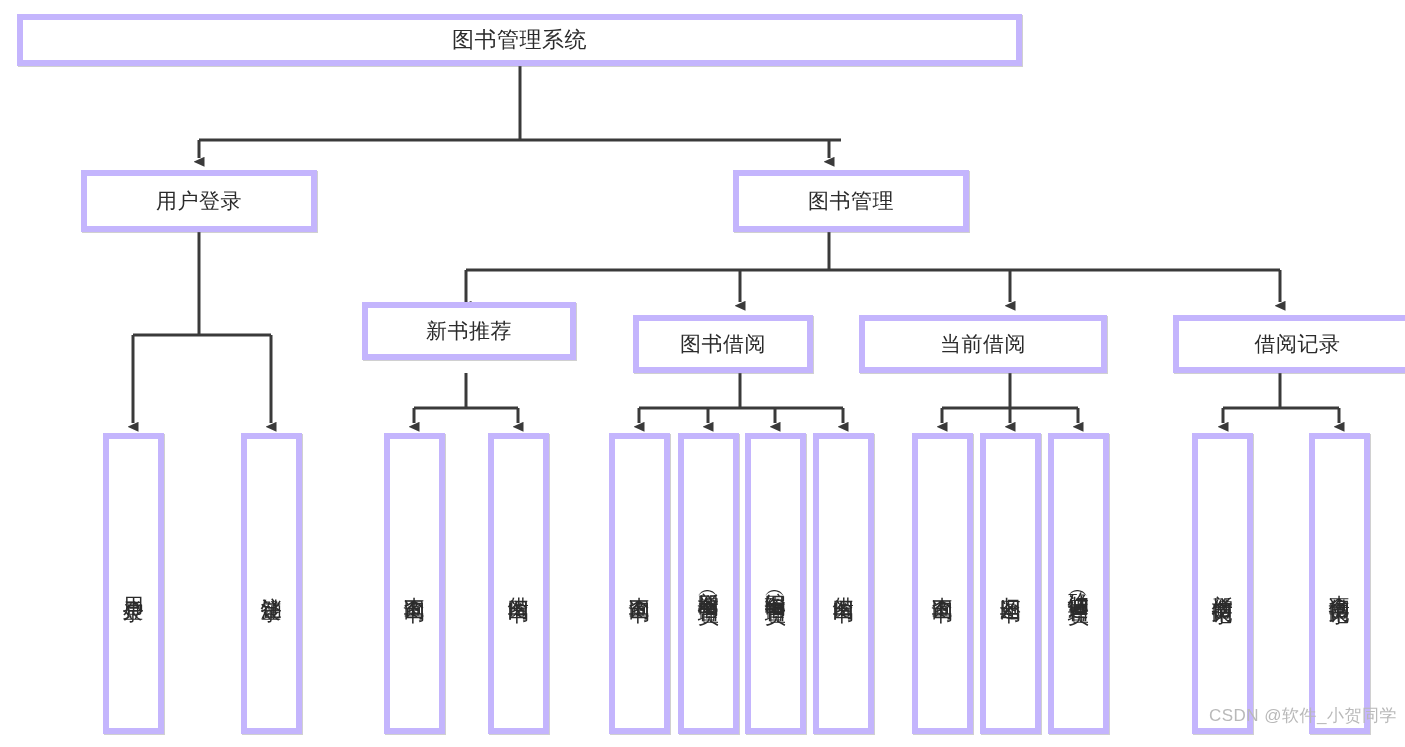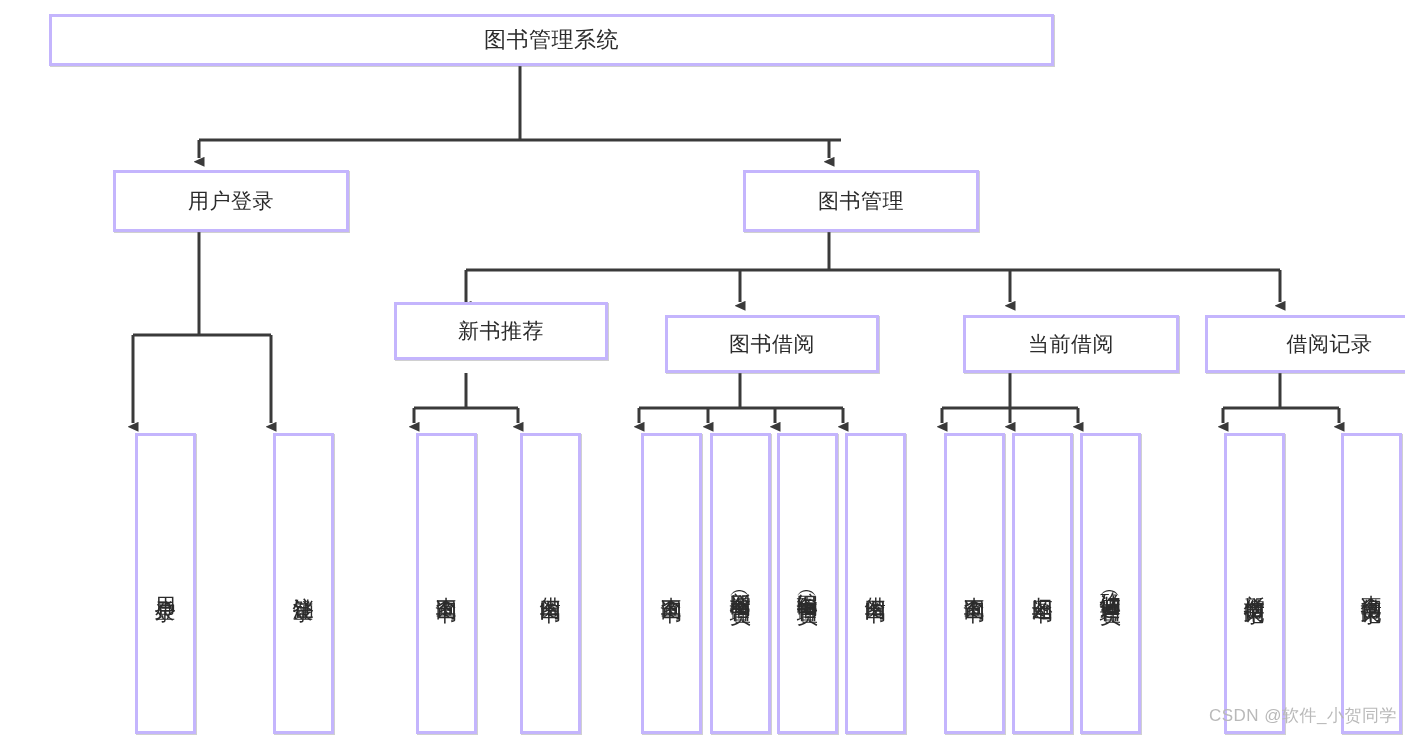--- a/index.html
+++ b/index.html
@@ -23,28 +23,27 @@
     position: absolute;
     left: 0;
     top: 0;
     width: 1405px;
     height: 747px;
     pointer-events: none;
   }
   .node {
     position: absolute;
     box-sizing: border-box;
-    border: 3px solid #c4b5fd;
+    border: 6px solid #c4b5fd;
     background: #ffffff;
     display: flex;
     align-items: center;
     justify-content: center;
     color: #2b2b2b;
     box-shadow: 1px 1px 0 rgba(120,120,120,0.35);
-    margin-left: 32px;
   }
   .node .label {
     display: block;
     text-align: center;
     line-height: 1.12;
     letter-spacing: 0.5px;
   }
   
   .node.h .label {
     font-size: 21px;
@@ -133,31 +132,31 @@
     </g>
   </svg>
 
   <div class="node h root" style="left:17px; top:14px; width:1005px; height:52px;">
     <span class="label">图书管理系统</span>
   </div>
 
   <div class="node h" style="left:81px; top:170px; width:236px; height:62px;">
     <span class="label">用户登录</span>
   </div>
-  <div class="node h" style="left:711px; top:170px; width:236px; height:62px;">
+  <div class="node h" style="left:733px; top:170px; width:236px; height:62px;">
     <span class="label">图书管理</span>
   </div>
 
   <div class="node h" style="left:362px; top:302px; width:214px; height:58px;">
     <span class="label">新书推荐</span>
   </div>
-  <div class="node h" style="left:633px; top:315px; width:214px; height:58px;">
+  <div class="node h" style="left:633px; top:315px; width:180px; height:58px;">
     <span class="label">图书借阅</span>
   </div>
-  <div class="node h" style="left:931px; top:315px; width:216px; height:58px;">
+  <div class="node h" style="left:859px; top:315px; width:248px; height:58px;">
     <span class="label">当前借阅</span>
   </div>
   <div class="node h" style="left:1173px; top:315px; width:249px; height:58px;">
     <span class="label">借阅记录</span>
   </div>
 
   <div class="node v" style="left:103px; top:433px; width:61px; height:301px;">
     <span class="label">用户登录</span>
   </div>
   <div class="node v" style="left:241px; top:433px; width:61px; height:301px;">

